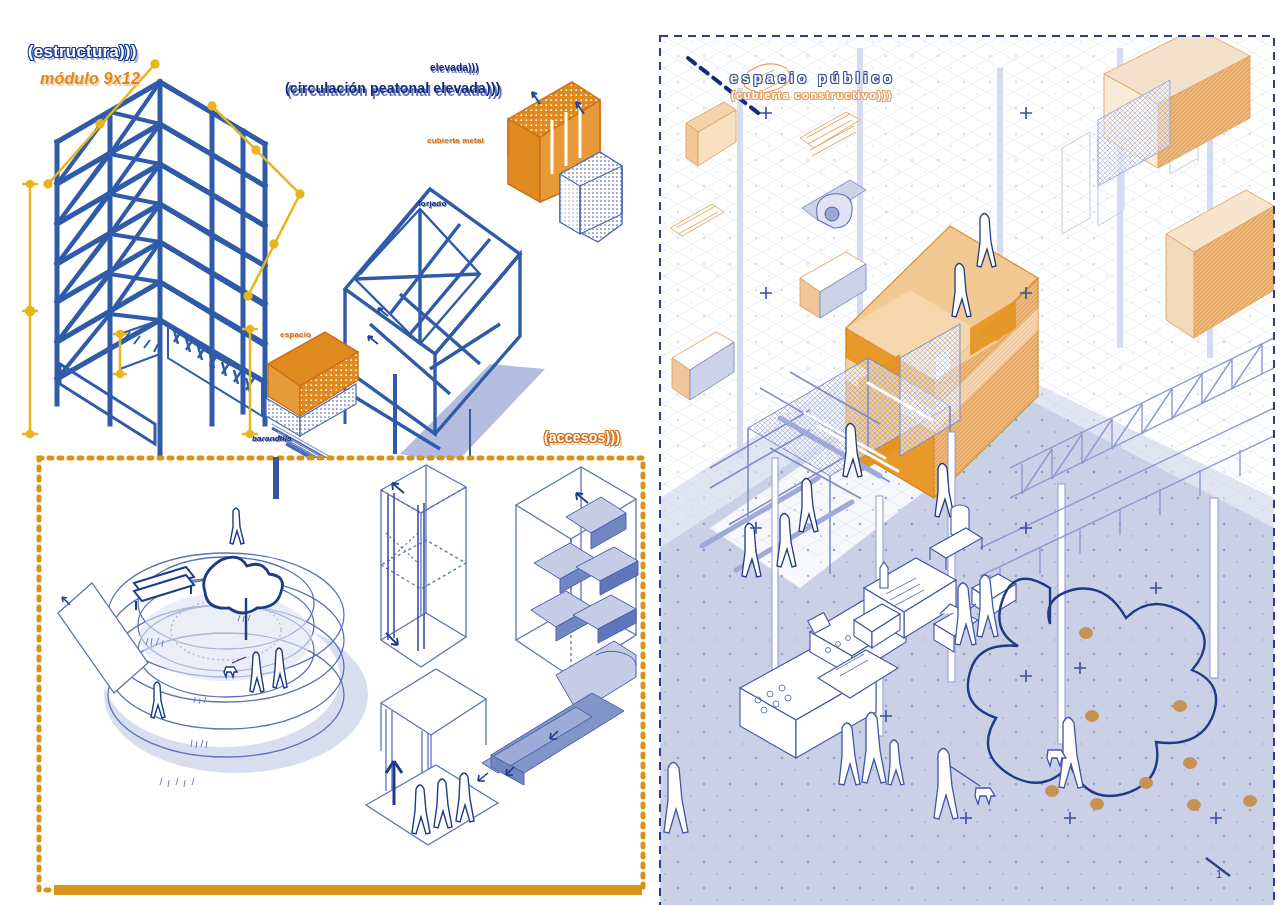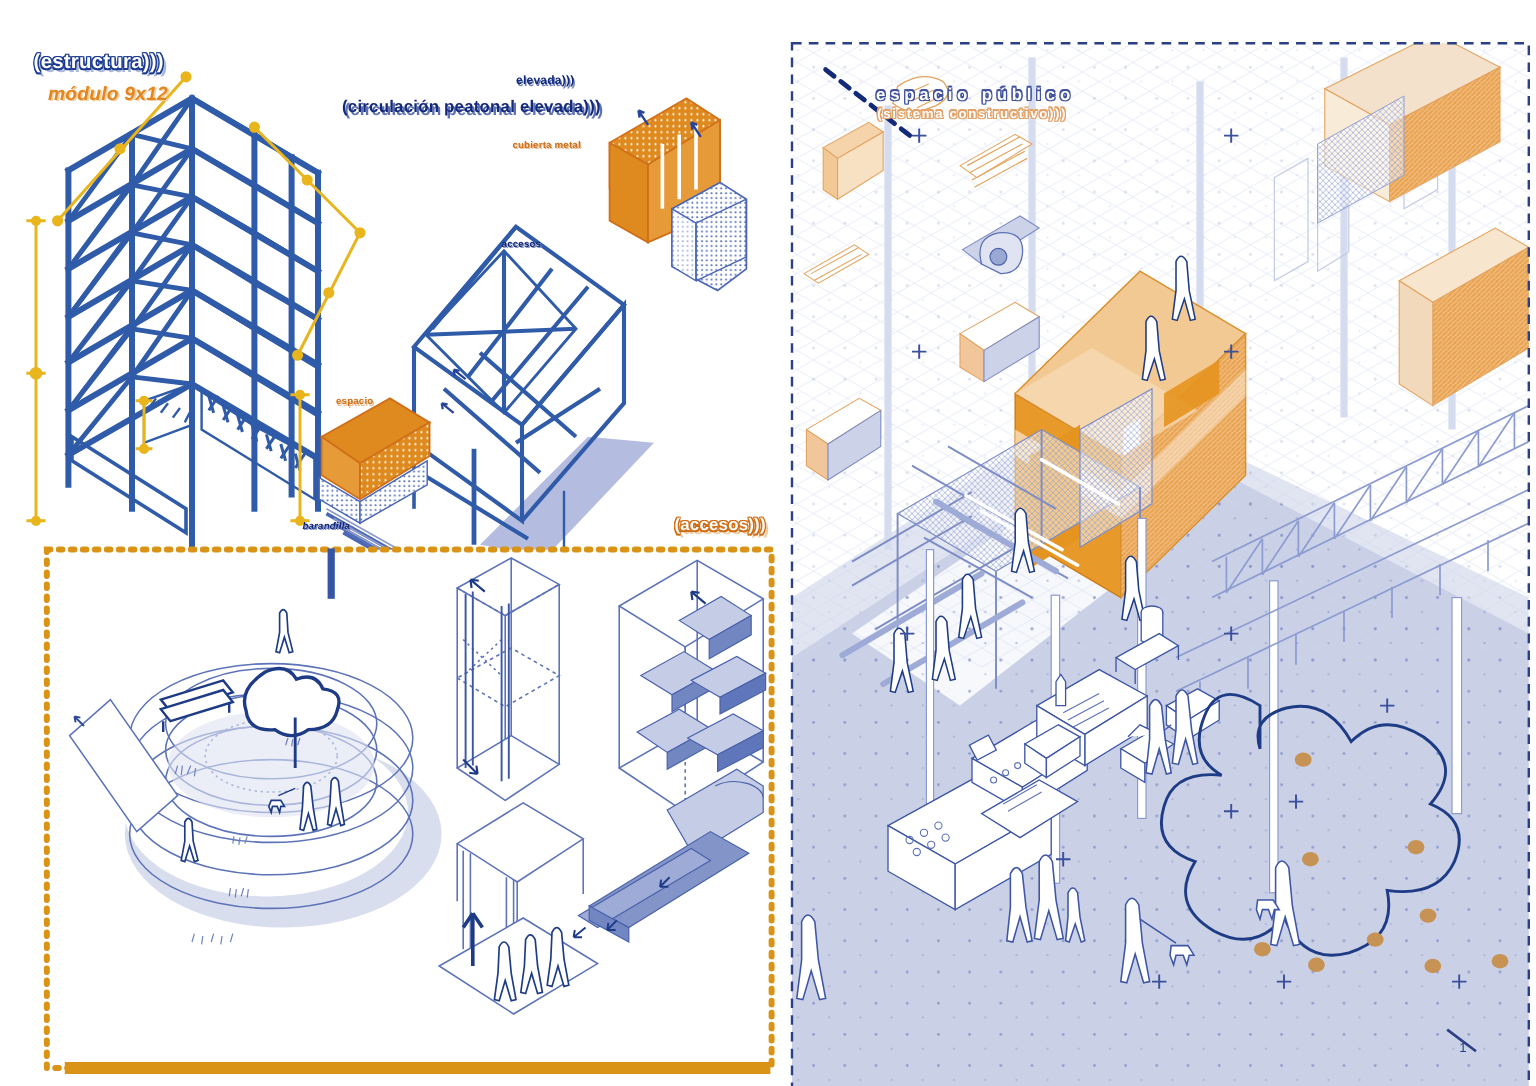--- a/index.html
+++ b/index.html
@@ -227,22 +227,22 @@
       <g stroke="#27449b" stroke-width="1.8" fill="none">
         <path d="M378 320 L368 312 M368 312 L373 313 M368 312 L369 317"></path>
         <path d="M388 292 L378 284 M378 284 L383 285 M378 284 L379 289"></path>
       </g>
     </svg>
 
     <div class="lbl title-estructura">(estructura)))</div>
     <div class="lbl sub-modulo">módulo 9x12</div>
     <div class="lbl lbl-circ">(circulación peatonal elevada)))</div>
     <div class="lbl lbl-elev">elevada)))</div>
-    <div class="lbl lbl-tiny-o" style="left:403px;top:92px;padding-left:24px;">cubierta metal</div>
-    <div class="lbl lbl-tiny-b" style="left:418px;top:175px;">accesos</div>
+    <div class="lbl lbl-tiny-o" style="left:403px;top:112px;padding-left:24px;">cubierta metal</div>
+    <div class="lbl lbl-tiny-b" style="left:418px;top:175px;">forjado</div>
     <div class="lbl lbl-tiny-o" style="left:280px;top:306px;">espacio</div>
     <div class="lbl lbl-tiny-b" style="left:252px;top:410px;font-style:italic;">barandilla</div>
   </div>
 
   <div class="abs" style="left:36px;top:455px;width:612px;height:445px;">
     <svg width="612" height="445" viewBox="0 0 612 445">
 
       <rect x="3" y="3" width="604" height="432" fill="#ffffff" stroke="#d99417" stroke-width="5" stroke-dasharray="3 7" stroke-linecap="round"></rect>
 
       <rect x="18" y="430" width="588" height="10" fill="#d99417"></rect>
@@ -372,21 +372,21 @@
         <polygon points="455,300 488,318 488,330 455,312" fill="#7287c2" stroke="#4a62ab" stroke-width="1"></polygon>
         <g stroke="#1e3b85" stroke-width="1.6" fill="none">
           <path d="M452 318 L442 326 M442 326 L449 326 M442 326 L443 320"></path>
           <path d="M478 312 L470 320 M470 320 L477 320 M470 320 L471 314"></path>
           <path d="M522 276 L514 284 M514 284 L521 284 M514 284 L515 278"></path>
         </g>
       </g>
 
       <rect x="237" y="2" width="6" height="42" fill="#3456a5"></rect>
     </svg>
-    <div class="lbl lbl-accesos" style="left:526px;top:-26px;">(accesos)))</div>
+    <div class="lbl lbl-accesos" style="left:508px;top:-26px;">(accesos)))</div>
   </div>
 
   <div class="abs" style="left:650px;top:0;width:630px;height:905px;margin-top:28px;">
     <svg width="630" height="905" viewBox="0 0 630 905">
       <defs>
         <pattern id="iso-grid" width="28" height="16" patternUnits="userSpaceOnUse" patternTransform="translate(0,0)">
           <path d="M0 16 L28 0 M0 0 L28 16" stroke="#cdd5ec" stroke-width="0.7" fill="none"></path>
         </pattern>
         <pattern id="dot-field" width="26" height="26" patternUnits="userSpaceOnUse">
           <circle cx="2" cy="2" r="1.2" fill="#6274b5"></circle>
@@ -648,18 +648,18 @@
 
         <path d="M38 30 L112 88" stroke="#13297a" stroke-width="4" stroke-dasharray="9 7" fill="none" stroke-linecap="round"></path>
 
         <path d="M556 830 L580 848" stroke="#2b3f86" stroke-width="2.2" fill="none"></path>
       </g>
 
       <rect x="10" y="8" width="614" height="880" fill="none" stroke="#2b3f86" stroke-width="2" stroke-dasharray="8 6"></rect>
     </svg>
 
     <div class="lbl lbl-espacio" style="left:80px;top:42px;">espacio público</div>
-    <div class="lbl lbl-sistema" style="left:81px;top:61px;">(sistema constructivo)))</div>
+    <div class="lbl lbl-sistema" style="left:81px;top:61px;">(cubierta constructivo)))</div>
 
     <div class="scale-num" style="left:566px;top:840px;">1</div>
   </div>
 
 </div>
 
 </body></html>

